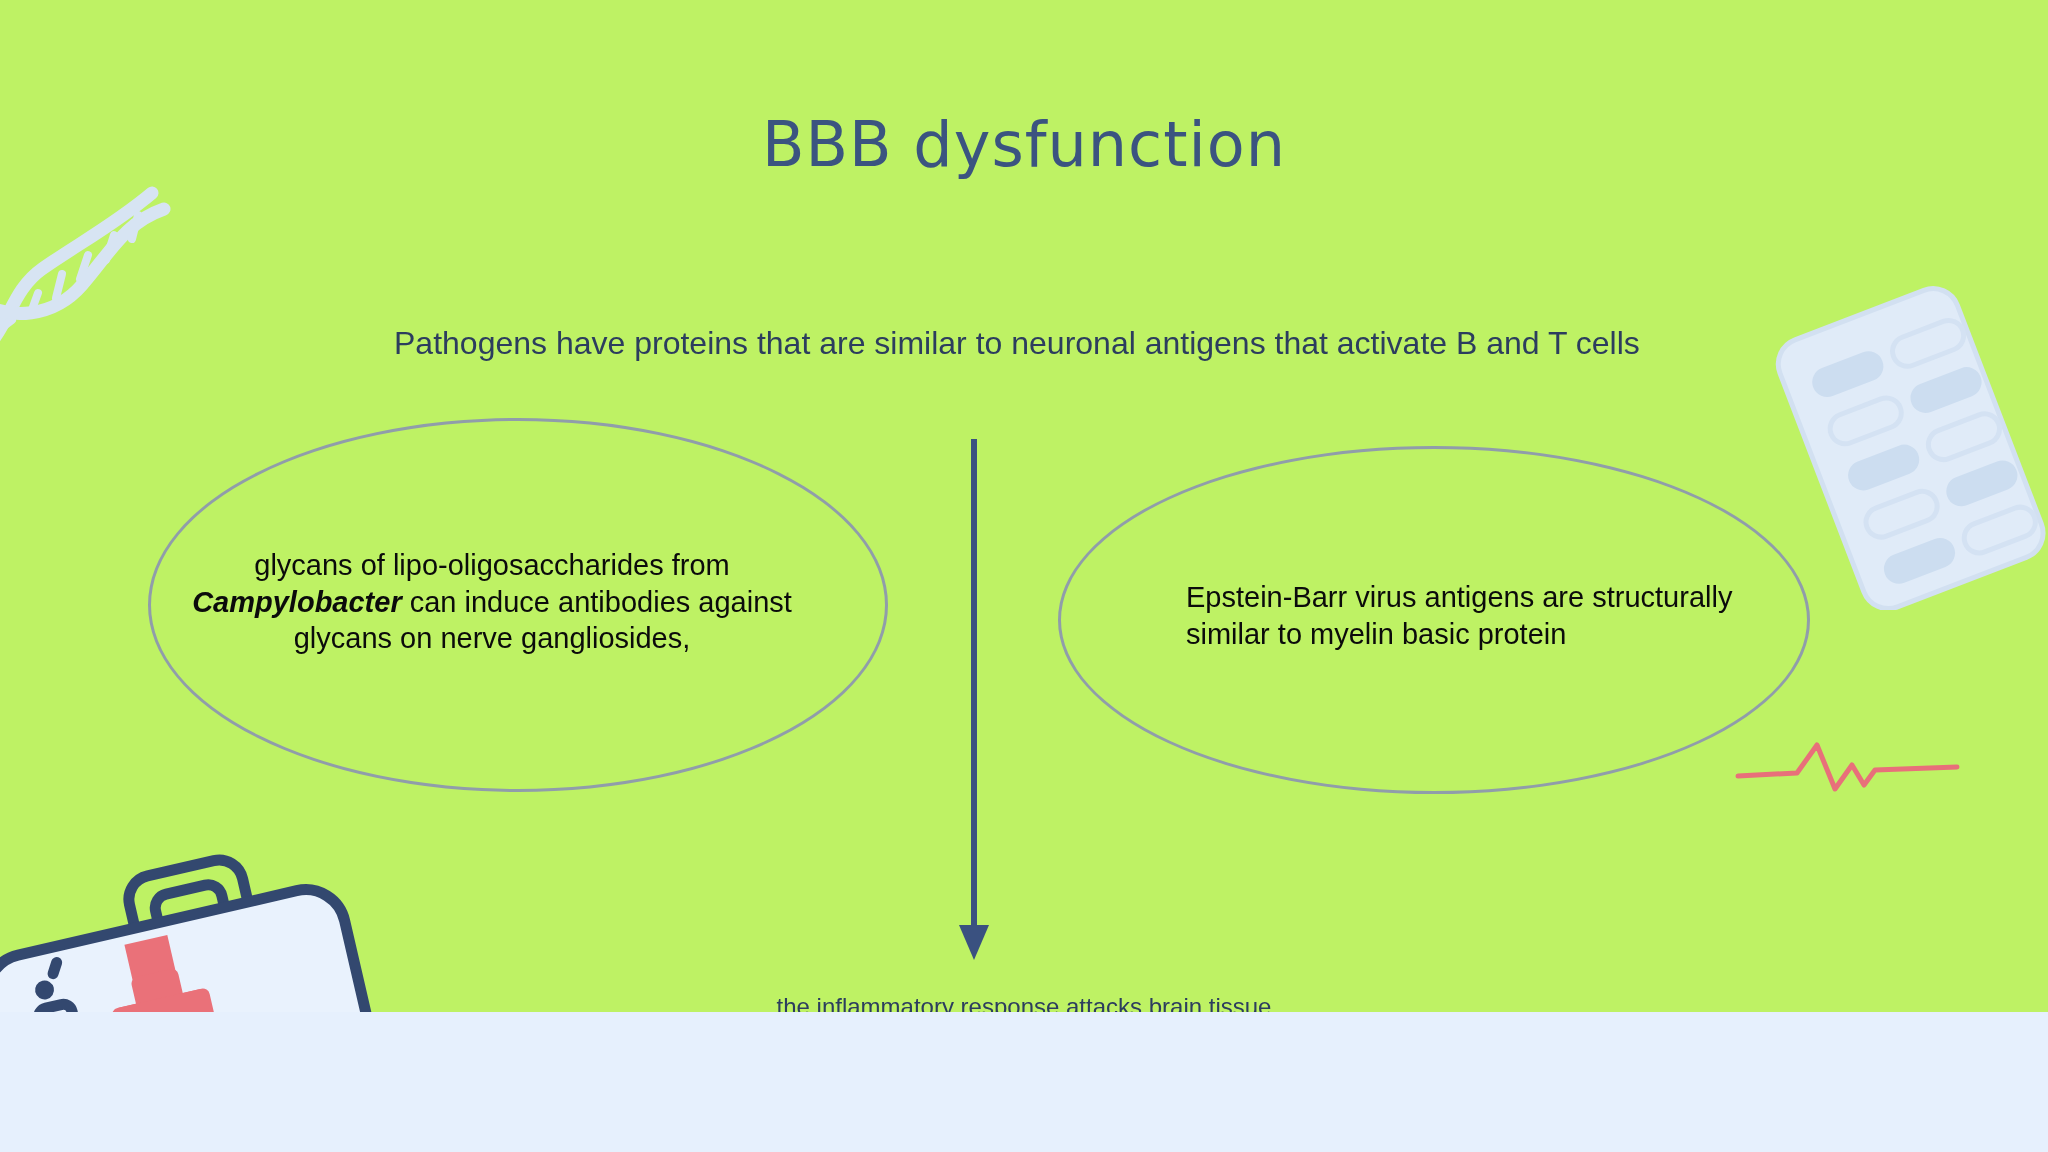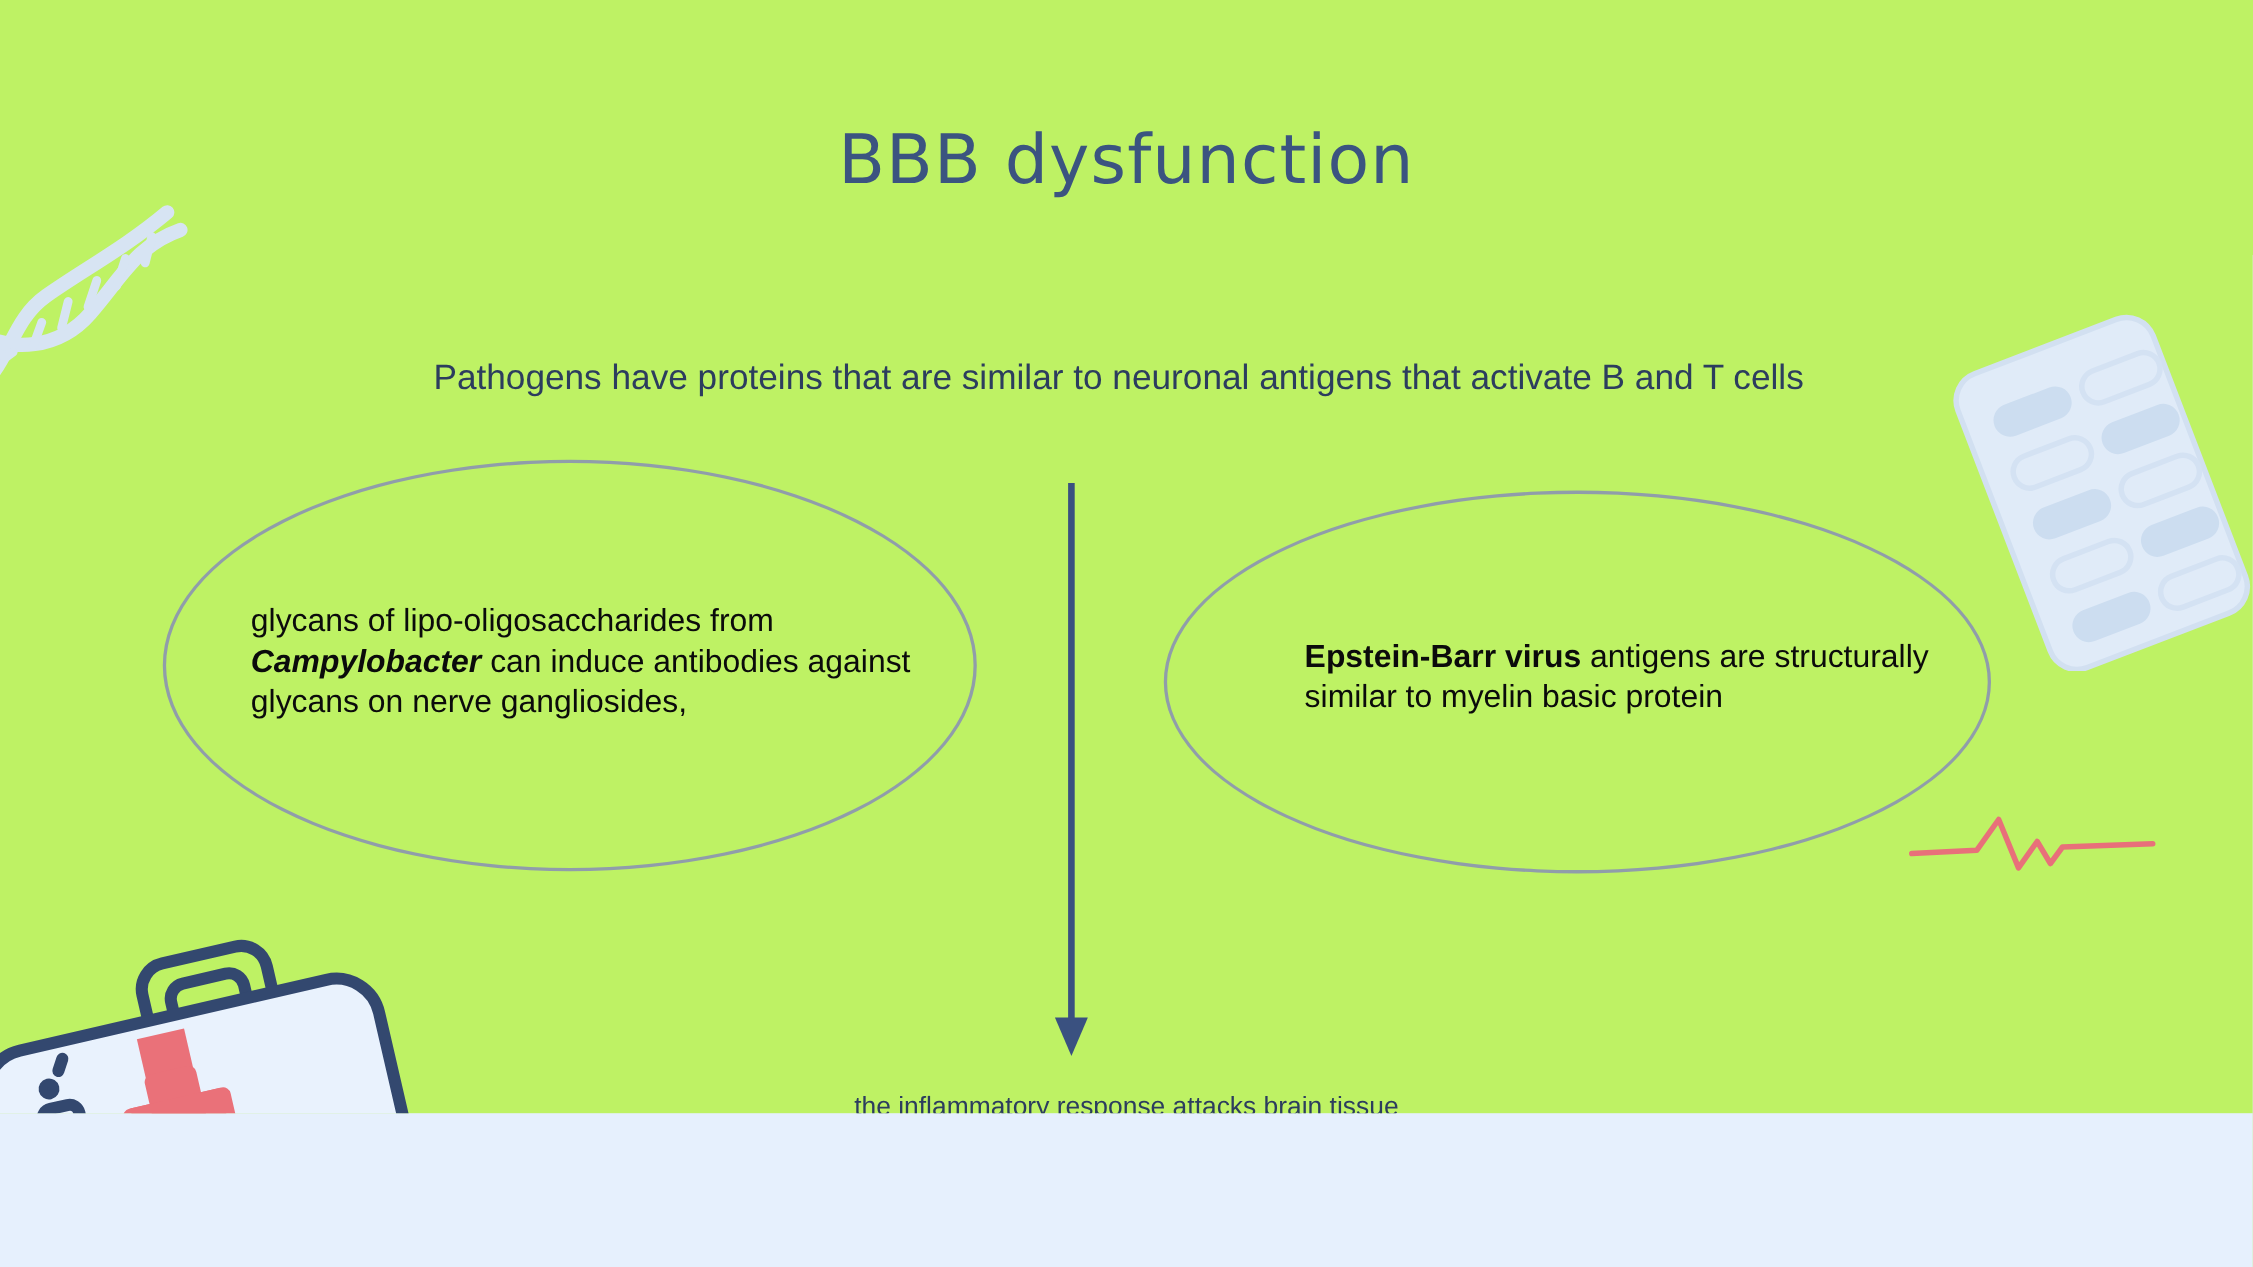--- a/index.html
+++ b/index.html
@@ -88,33 +88,34 @@
     line-height:1.27;
     color:#0b0b0b;
     z-index:1;
   }
   .bubble-left {
     left:148px; top:418px;
     width:740px; height:374px;
   }
   .bubble-left .bubble-text {
     width:600px;
-    margin-left:80px;
+    margin-left:44px;
     margin-top:-6px;
+    text-align:center;
   }
   .bubble-right {
     left:1058px; top:446px;
     width:752px; height:348px;
   }
   .bubble-right .bubble-text {
     width:600px;
     margin-left:128px;
     margin-top:-8px;
   }
-  .bubble-text b { font-weight:700;text-align:right; }
+  .bubble-text b { font-weight:400;text-align:right; }
   .bubble-text i.sp { font-weight:700; font-style:italic; }
 
   
   .conclusion {
     position:absolute;
     left:50%; top:993px;
     transform:translateX(-50%);
     width:1200px;
     text-align:center;
     font-family:"Liberation Sans", sans-serif;

